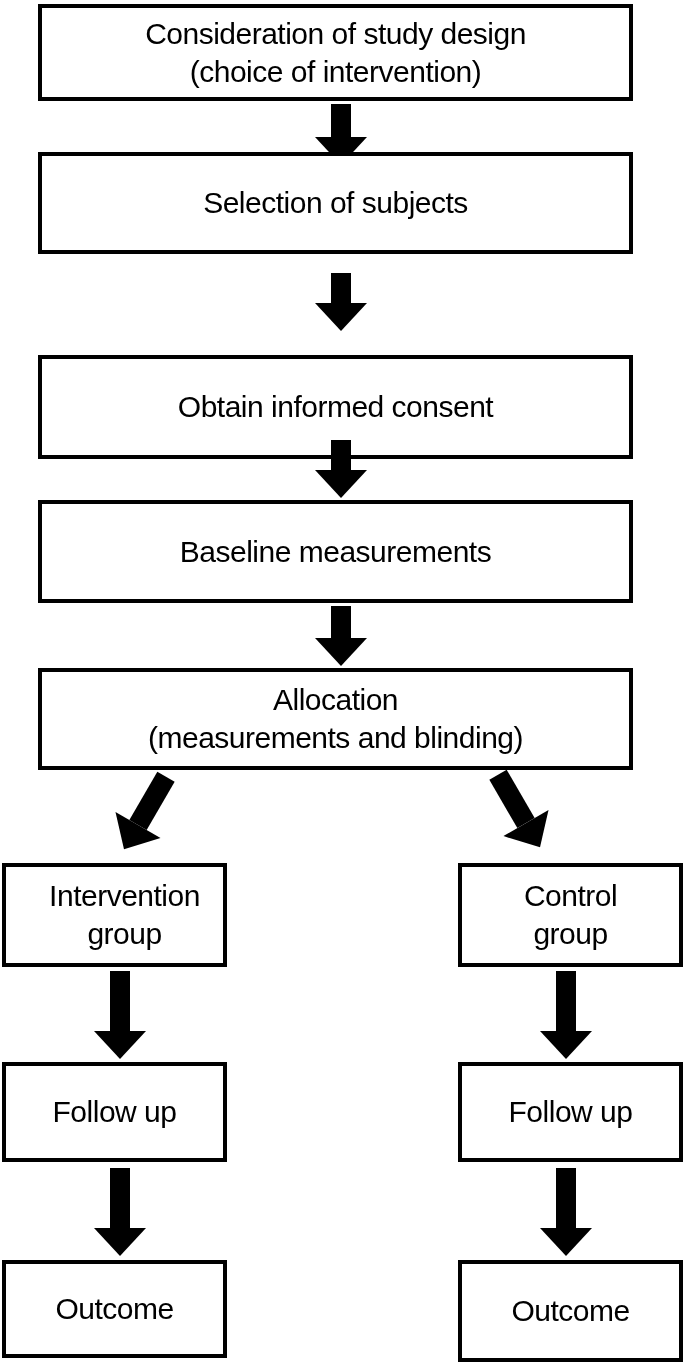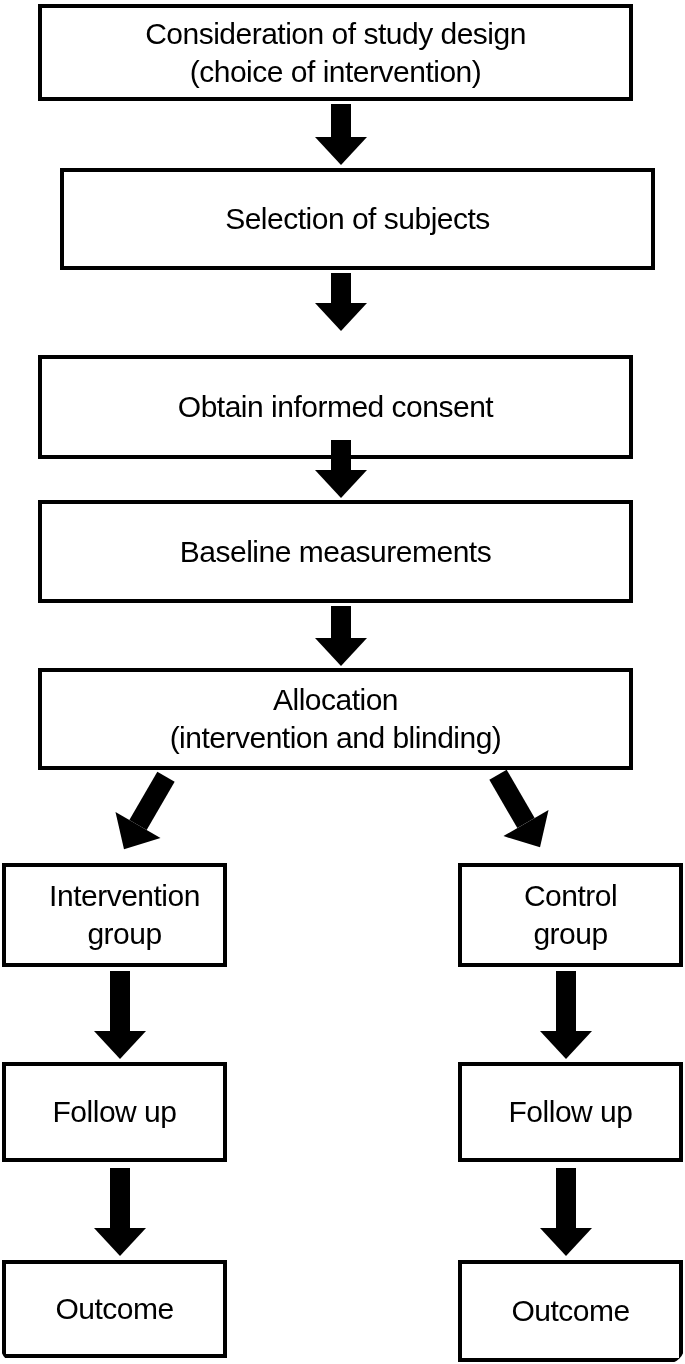--- a/index.html
+++ b/index.html
@@ -7,21 +7,20 @@
     padding: 0;
     background: #ffffff;
   }
   .canvas {
     position: relative;
     width: 685px;
     height: 1364px;
     background: #ffffff;
     overflow: hidden;
     font-family: "Liberation Sans", sans-serif;
-    border-radius: 19px;
   }
   .box {
     position: absolute;
     box-sizing: border-box;
     background: #ffffff;
     border: 4px solid #000000;
     display: flex;
     align-items: center;
     justify-content: center;
     text-align: center;
@@ -64,21 +63,21 @@
   <div class="box" style="left:38px; top:4px; width:595px; height:97px;">
     <span class="box-label">Consideration of study design
 (choice of intervention)</span>
   </div>
 
   <div class="arrow" style="left:315px; top:104px; height:61px;">
     <div class="shaft"></div>
     <div class="head"></div>
   </div>
 
-  <div class="box" style="left:38px; top:168px; width:595px; height:102px;margin-left:22px;">
+  <div class="box" style="left:38px; top:152px; width:595px; height:102px;">
     <span class="box-label">Selection of subjects</span>
   </div>
 
   <div class="arrow" style="left:315px; top:273px; height:58px;">
     <div class="shaft"></div>
     <div class="head"></div>
   </div>
 
   <div class="box" style="left:38px; top:333px; width:595px; height:104px;margin-top:22px;">
     <span class="box-label">Obtain informed consent</span>
@@ -93,21 +92,21 @@
     <span class="box-label">Baseline measurements</span>
   </div>
 
   <div class="arrow" style="left:315px; top:606px; height:60px;">
     <div class="shaft"></div>
     <div class="head"></div>
   </div>
 
   <div class="box" style="left:38px; top:668px; width:595px; height:102px;">
     <span class="box-label">Allocation
-(intervention and blinding)</span>
+(measurements and blinding)</span>
   </div>
 
   <div class="arrow diag-left" style="left:119px; top:771px; height:84px;">
     <div class="shaft"></div>
     <div class="head"></div>
   </div>
 
   <div class="arrow diag-right" style="left:493px; top:769px; height:84px;">
     <div class="shaft"></div>
     <div class="head"></div>

